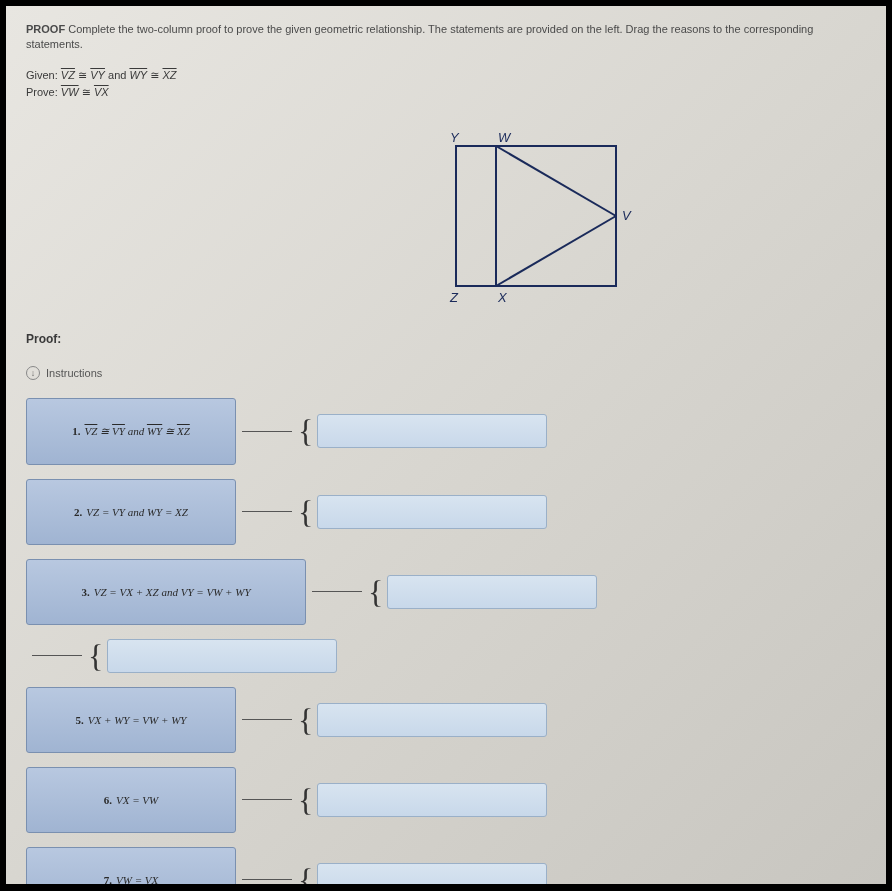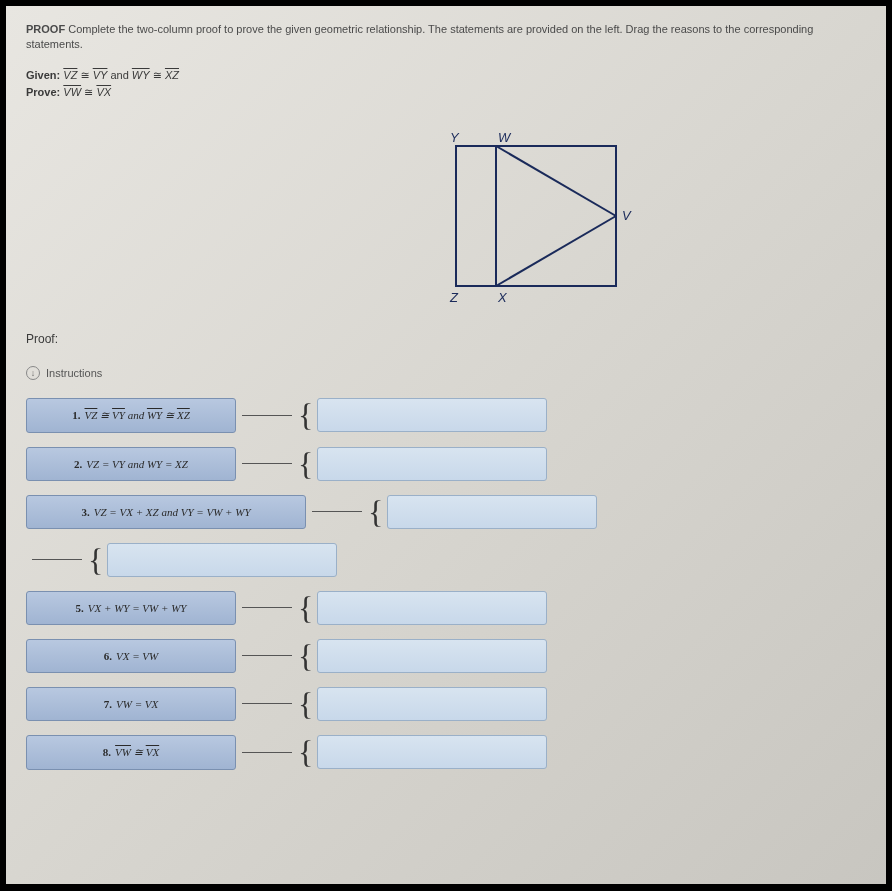--- a/index.html
+++ b/index.html
@@ -24,31 +24,31 @@
     color: #4a4a4a;
     font-weight: bold;
     line-height: 1.4;
   }
   .given-prove {
     margin-top: 14px;
     font-size: 11px;
     color: #3a3a3a;
     line-height: 1.6;
   }
-  .given-prove b { font-weight: bold; }
+  .given-prove b { font-weight: normal; }
   .overline { text-decoration: overline; font-style: italic; text-align: right; }
   .figure {
     position: absolute;
     left: 430px;
     top: 120px;
   }
   .proof-label {
     margin-top: 230px;
     font-size: 12px;
-    font-weight: normal;
+    font-weight: bold;
     color: #3a3a3a;
   }
   .instructions {
     margin-top: 20px;
     font-size: 11px;
     color: #555;
     display: flex;
     align-items: center;
     gap: 6px;
     margin-bottom: 18px;
@@ -65,21 +65,21 @@
   }
   .proof-rows { display: flex; flex-direction: column; gap: 14px; }
   .row {
     display: flex;
     align-items: center;
   }
   .statement {
     background: linear-gradient(#b8c8e0, #a0b4d2);
     border: 1px solid #7a90b0;
     border-radius: 3px;
-    padding: 10px 14px;
+    padding: 26px 14px;
     font-size: 11px;
     color: #2a2a2a;
     white-space: nowrap;
     font-style: italic;
     font-family: "Times New Roman", serif;
     width: 210px;
     text-align: center;
   }
   .statement.wide { width: 280px; }
   .connector {

